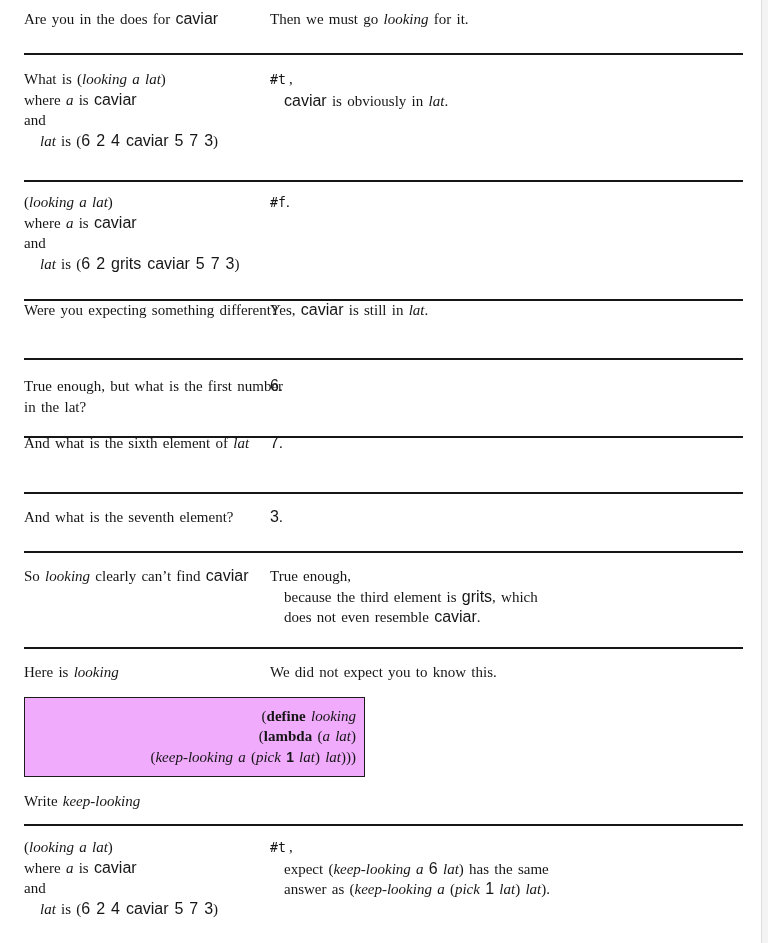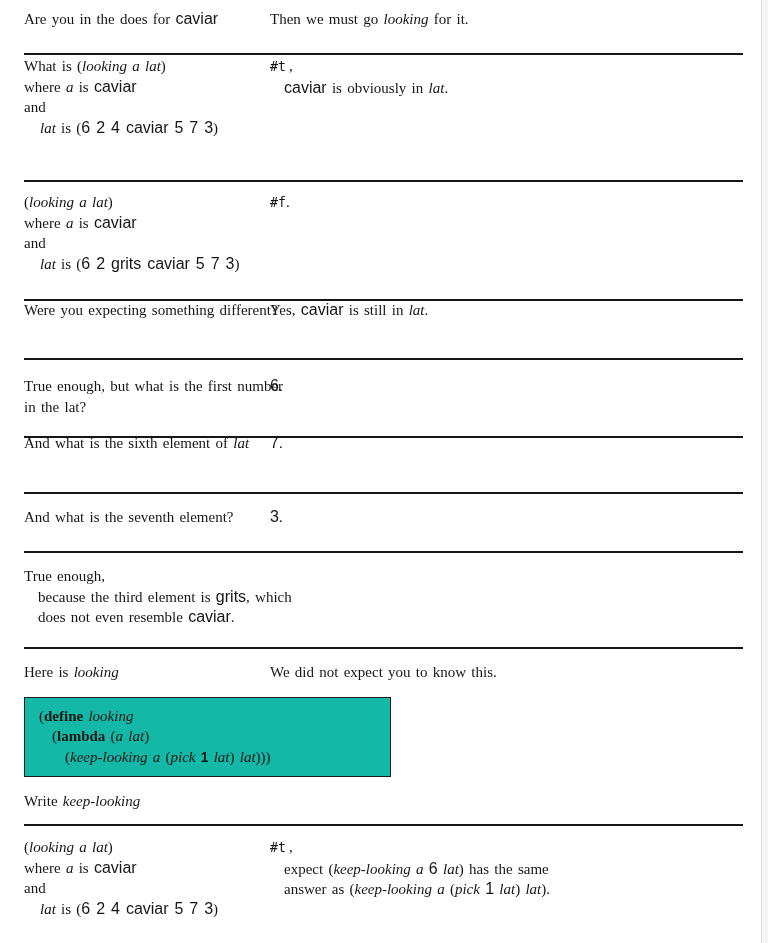--- a/index.html
+++ b/index.html
@@ -14,29 +14,29 @@
   .line{white-space:nowrap;font-size:15px;line-height:20.5px;word-spacing:1.5px;}
   .q-col .ind1{padding-left:16px;}
   .a-col .ind1{padding-left:14px;}
   .sg-r{}
   .sg-i{font-style:italic;}
   .sg-b{font-weight:bold;}
   .sg-a{font-family:"Liberation Sans",sans-serif;font-size:16px;}
   .sg-ab{font-family:"Liberation Sans",sans-serif;font-size:13.8px;font-weight:bold;}
   .sg-m{font-family:"DejaVu Sans Mono",monospace;font-size:13.2px;}
   .code-box{
-    box-sizing:border-box;width:367px;border:1.5px solid #1c1c1c;
-    margin-top:14px;padding:8px 8px 8px 14px;background:#14b8a6;
+    box-sizing:border-box;width:341px;border:1.5px solid #1c1c1c;
+    margin-top:14px;padding:8px 8px 8px 14px;background:#f0abfc;text-align:right;
   }
   .code-box .ind1{padding-left:13px;}
   .code-box .ind2{padding-left:26px;}
   .post-q{margin-top:14px;}
   .edge{position:absolute;top:0;right:0;width:6px;height:943px;background:#f4f4f4;border-left:1px solid #dddddd;}
   
-  .row-1{top:9px}  .row-2{top:56px}  .row-3{top:192px} .row-4{top:300px}
+  .row-1{top:9px}  .row-2{top:69px}  .row-3{top:192px} .row-4{top:300px}
   .row-5{top:376px}.row-6{top:433px} .row-7{top:507px} .row-8{top:566px}
   .row-9{top:662px}.row-10{top:837px}
   
   .rule-1{top:53px} .rule-2{top:180px}.rule-3{top:299px}.rule-4{top:358px}
   .rule-5{top:436px}.rule-6{top:492px}.rule-7{top:551px}.rule-8{top:647px}
   .rule-9{top:824px}
 </style>
 </head>
 <body>
 
@@ -107,20 +107,23 @@
     <div class="row row-7">
       <div class="q-col">
         <div class="line ind0"><span class="sg-r">And what is the seventh element?</span></div>
       </div>
       <div class="a-col">
         <div class="line ind0"><span class="sg-a">3</span><span class="sg-r">.</span></div>
       </div>
     </div>
     <div class="rule rule-7" style="background: rgb(22, 22, 22);"></div>
     <div class="row row-8">
+      <div class="q-col">
+        <div class="line ind0"><span class="sg-r">So </span><span class="sg-i">looking</span><span class="sg-r"> clearly can’t find </span><span class="sg-a">caviar</span></div>
+      </div>
       <div class="a-col">
         <div class="line ind0"><span class="sg-r">True enough,</span></div>
         <div class="line ind1"><span class="sg-r">because the third element is </span><span class="sg-a">grits</span><span class="sg-r">, which</span></div>
         <div class="line ind1"><span class="sg-r">does not even resemble </span><span class="sg-a">caviar</span><span class="sg-r">.</span></div>
       </div>
     </div>
     <div class="rule rule-8" style="background: rgb(22, 22, 22);"></div>
     <div class="row row-9">
       <div class="q-col">
         <div class="line ind0"><span class="sg-r">Here is </span><span class="sg-i">looking</span></div>

